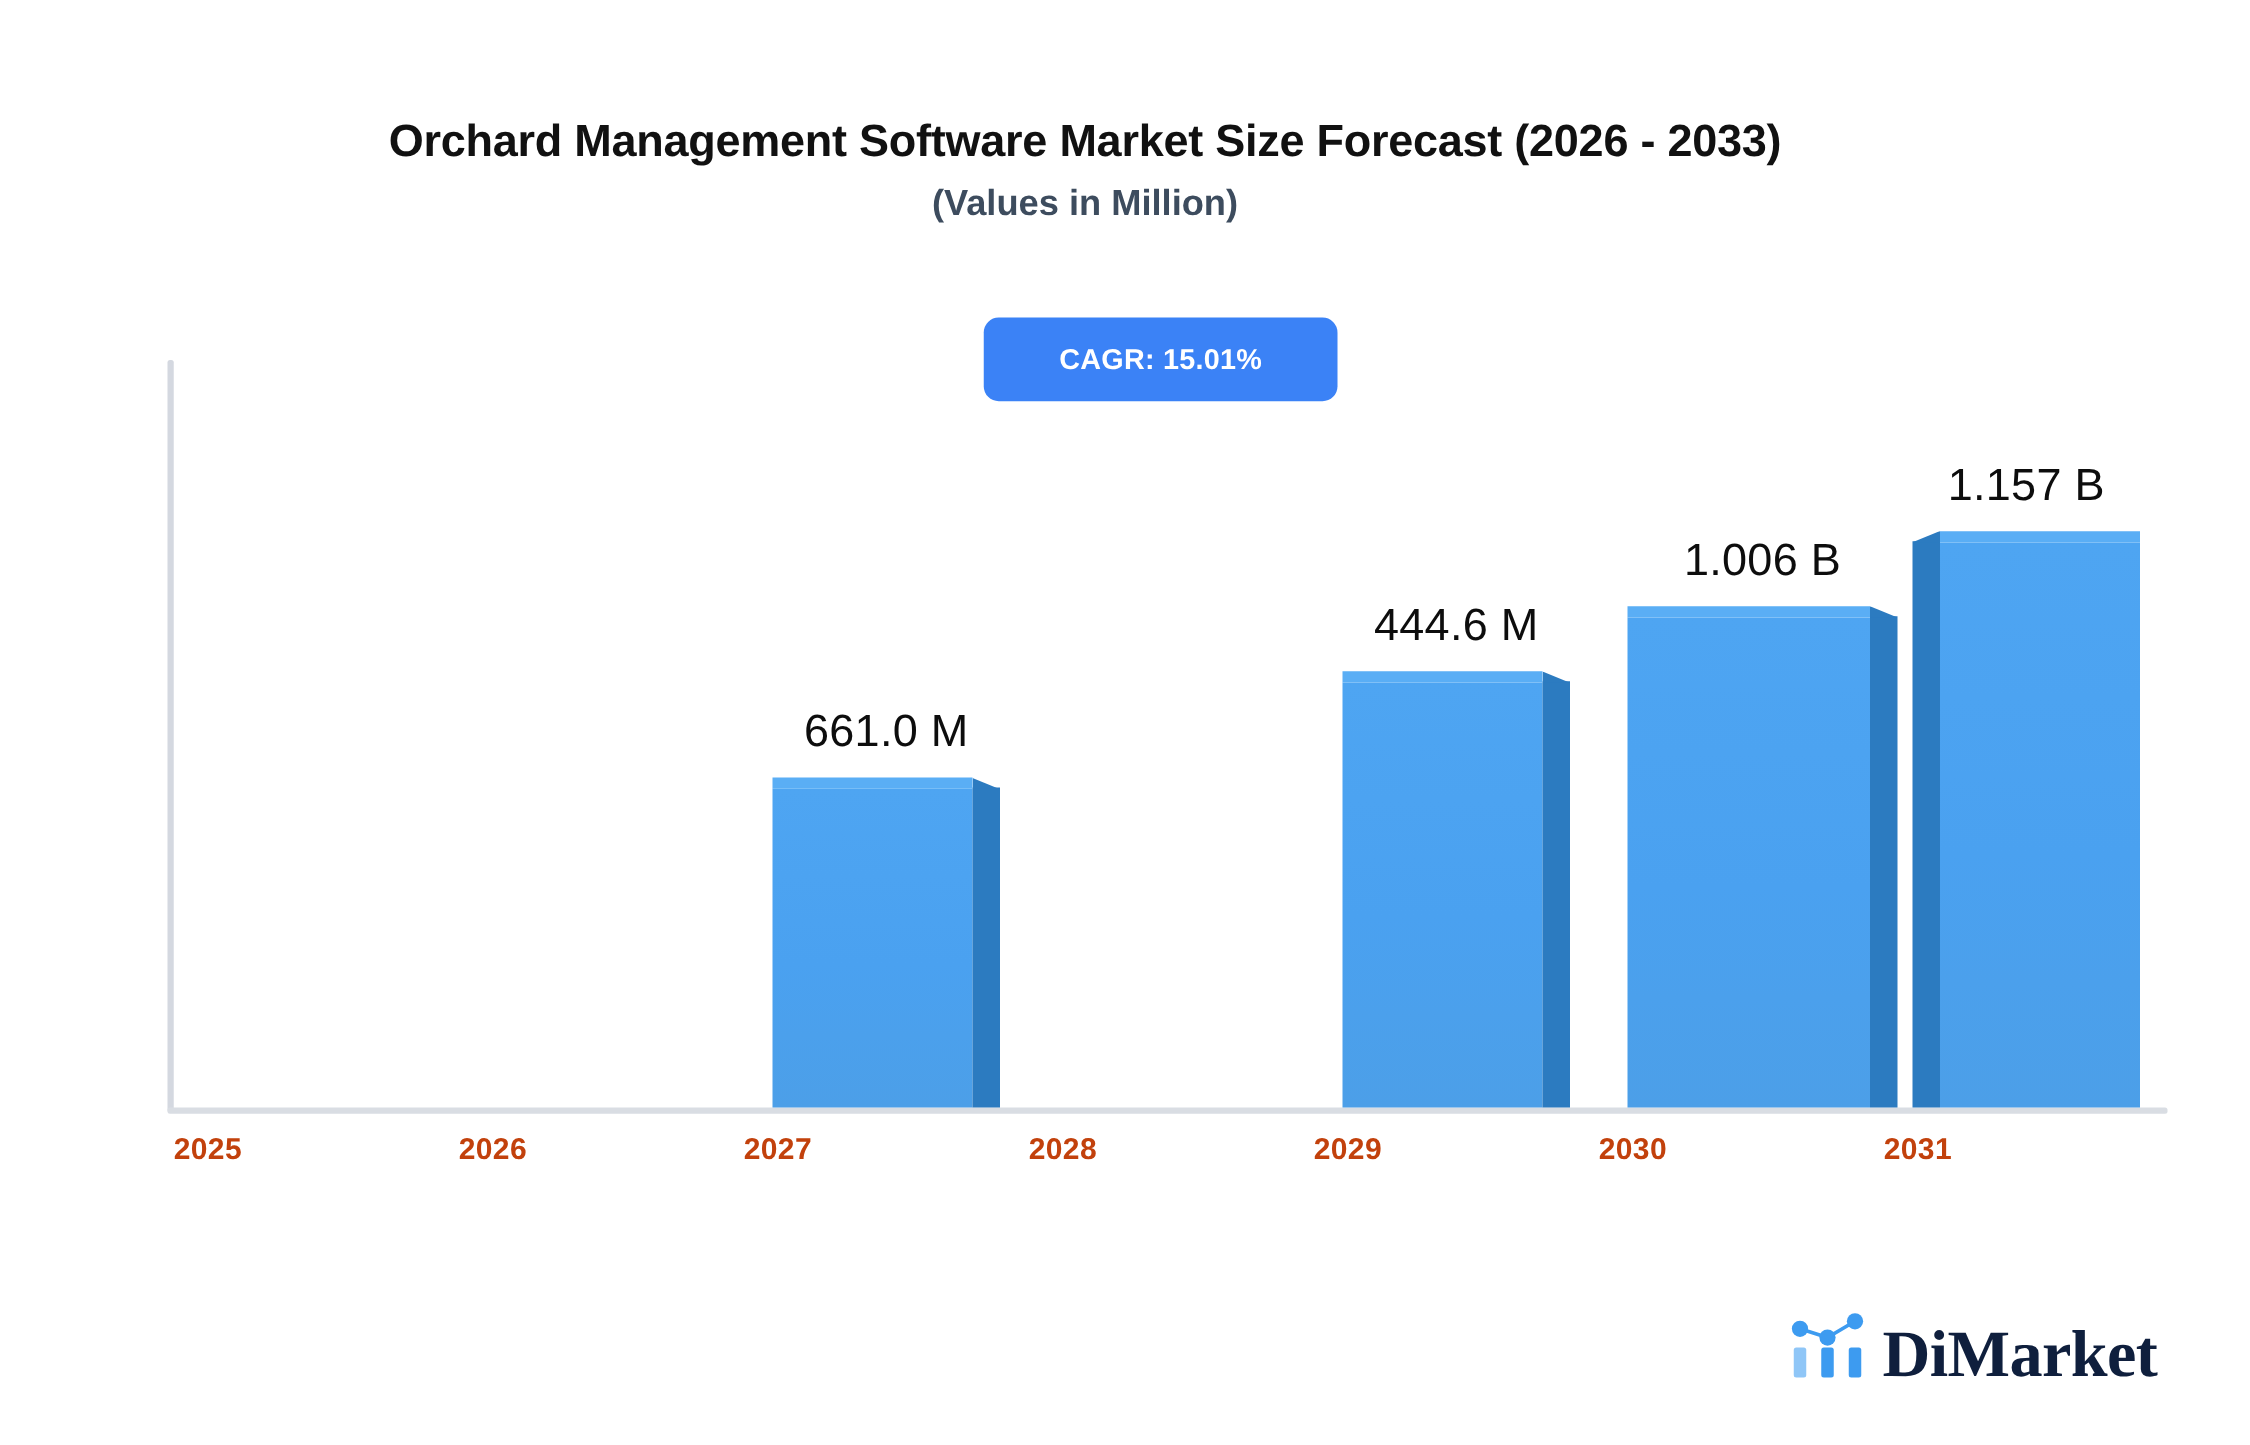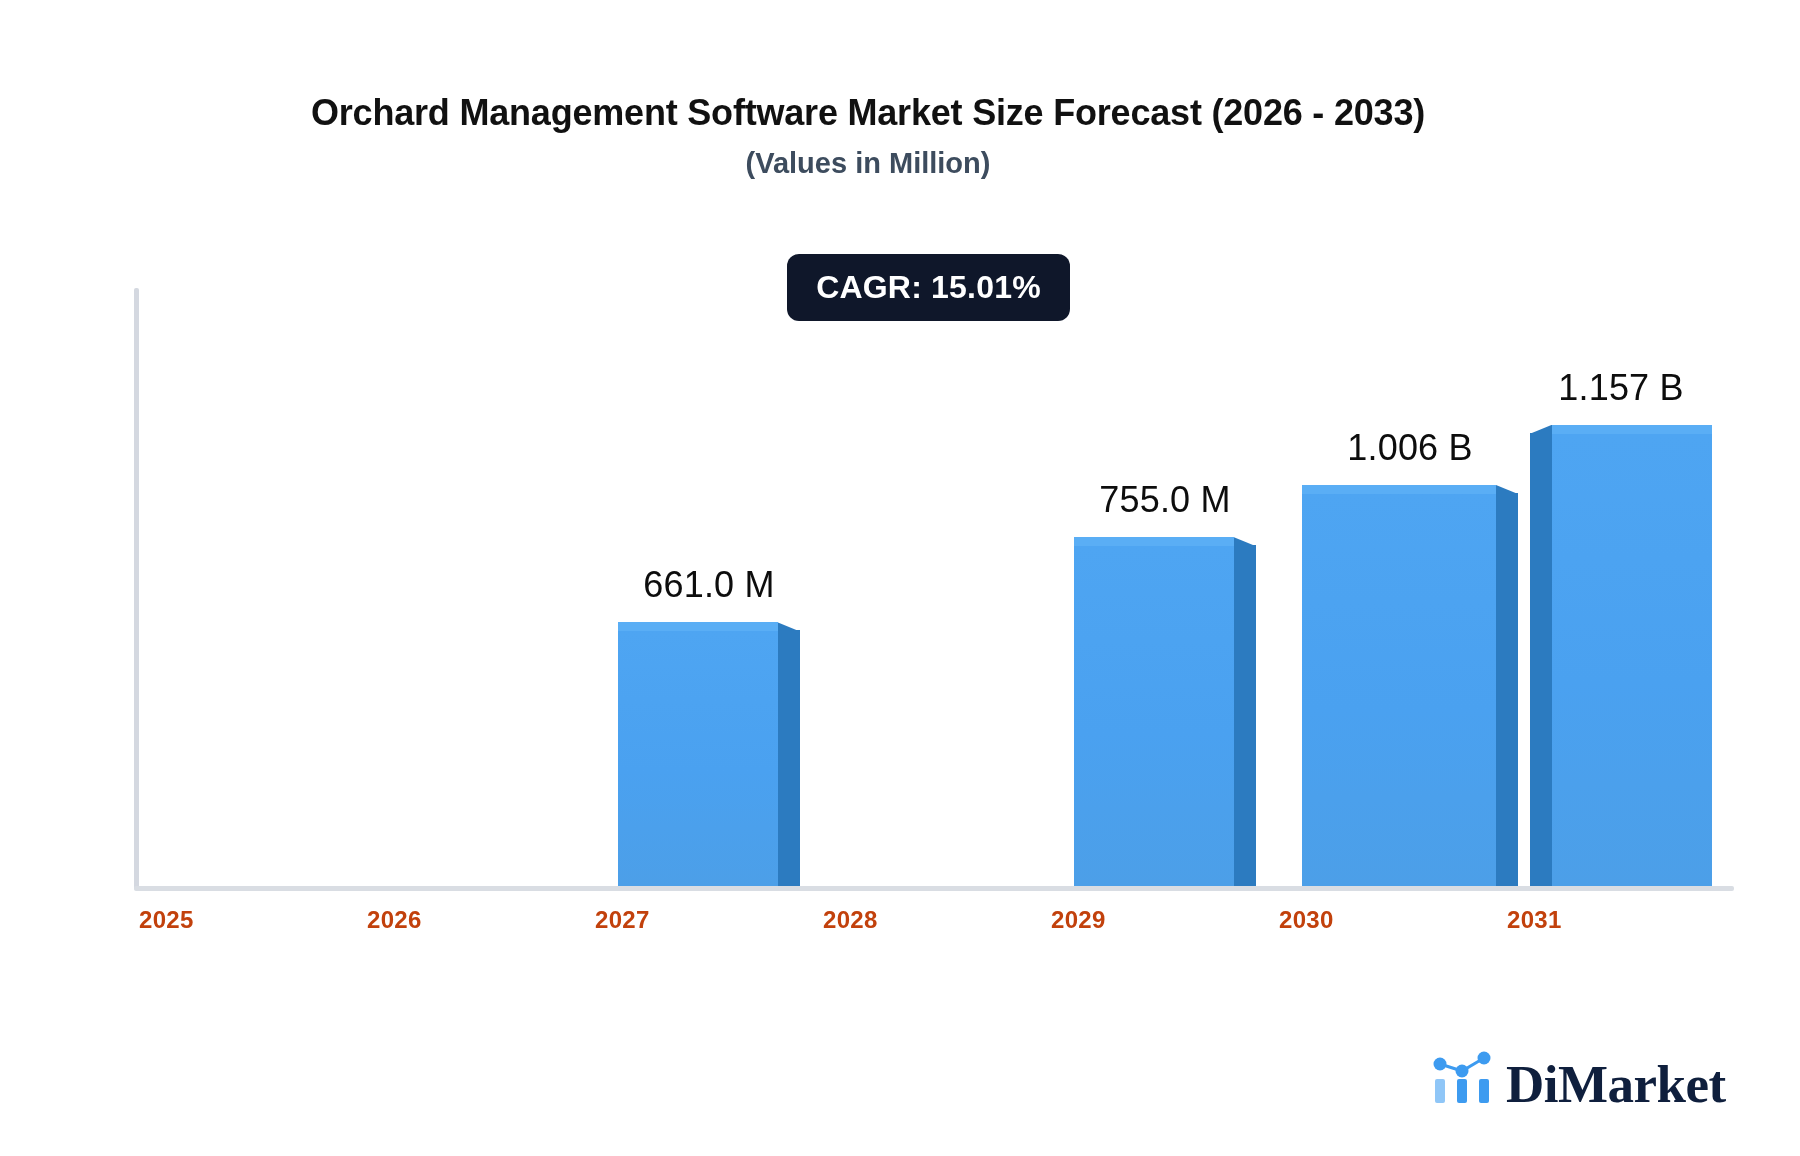--- a/index.html
+++ b/index.html
@@ -40,23 +40,23 @@
   }
 
   
   .cagr-badge {
     position: absolute;
     left: 787px;
     top: 254px;
     width: 283px;
     height: 67px;
     border-radius: 12px;
-    background: #0f172a;
+    background: #3b82f6;
     color: #ffffff;
-    font-size: 32px;
+    font-size: 23px;
     font-weight: bold;
     display: flex;
     align-items: center;
     justify-content: center;
     box-sizing: border-box;
     letter-spacing: 0.2px;
   }
 
   
   .plot {
@@ -216,21 +216,21 @@
         </div>
         <div class="bar-value" style="bottom: 279.519px;">661.0 M</div>
       </div>
       <div class="bar-slot" style="left: 935px; width: 182px;">
         <div class="bar-3d" style="height: 348.833px;">
           <div class="bar-face" style="left: 0px; right: 22px; top: 9px;"></div>
           <div class="bar-side right"></div>
           <div class="bar-cap"></div>
           <div class="bar-top-bevel right"></div>
         </div>
-        <div class="bar-value" style="bottom: 364.833px;">755.0 M</div>
+        <div class="bar-value" style="bottom: 364.833px;">444.6 M</div>
       </div>
       <div class="bar-slot" style="left: 1163px; width: 216px;">
         <div class="bar-3d" style="height: 401.059px;">
           <div class="bar-face" style="left: 0px; right: 22px; top: 9px;"></div>
           <div class="bar-side right"></div>
           <div class="bar-cap"></div>
           <div class="bar-top-bevel right"></div>
         </div>
         <div class="bar-value" style="bottom: 417.059px;">1.006 B</div>
       </div>

